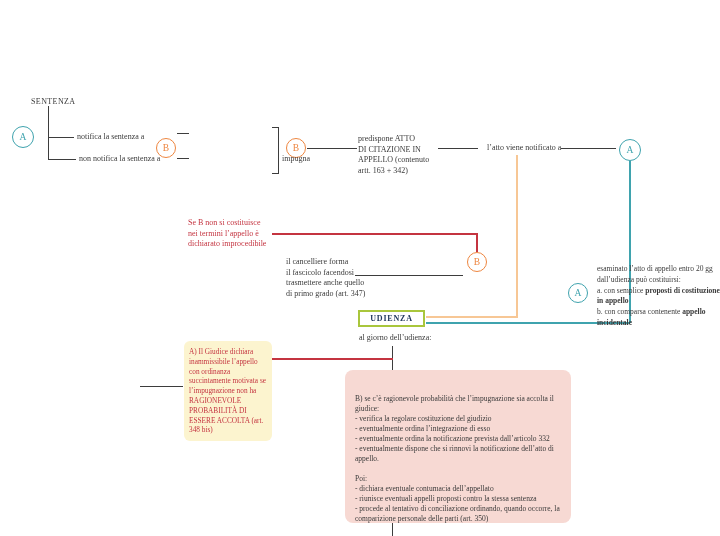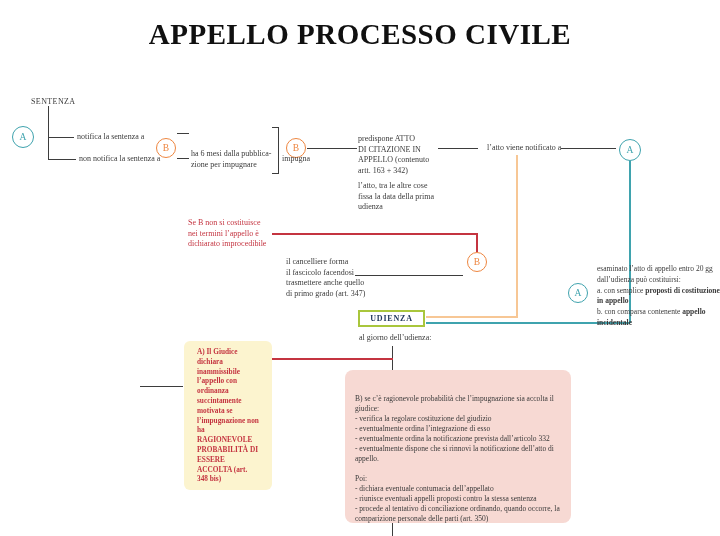--- a/index.html
+++ b/index.html
@@ -39,74 +39,68 @@
   }
   .circle.a{width:22px;height:22px;border:1.3px solid var(--teal);color:var(--teal);}
   .circle.b{width:20px;height:20px;border:1.3px solid var(--orange);color:var(--orange);}
   .udienza-box{
     position:absolute;left:358px;top:310px;width:67px;height:17px;box-sizing:border-box;
     border:2px solid var(--green);background:#fff;display:flex;align-items:center;justify-content:center;
     font-size:8px;letter-spacing:0.8px;color:var(--navy);font-weight:600;
   }
   .yellow-box{
     position:absolute;left:184px;top:341px;width:88px;min-height:90px;box-sizing:border-box;
-    background:var(--yellow);border-radius:6px;padding:6px 13px;
-    color:var(--red);font-weight:bold;font-size:7.3px;line-height:9.8px;
+    background:var(--yellow);border-radius:6px;padding:6px 5px;
+    color:var(--red);font-weight:normal;font-size:7.3px;line-height:9.8px;
   }
   .pink-box{
     position:absolute;left:345px;top:370px;width:226px;height:153px;box-sizing:border-box;
     background:var(--pink);border-radius:8px;padding:24px 10px;
     font-size:7.5px;line-height:10px;white-space:pre-line;overflow:hidden;
   }
   .rich{white-space:pre-line;}
   .rich b{font-weight:bold;}
 </style>
 </head>
 <body>
 
 <div class="canvas">
 
-  <h1 class="title">APPELLO PROCESSO CIVILE</h1>
 
   <div class="txt caps" style="left:31px;top:97px">SENTENZA</div>
   <div class="ln v" style="left:48px;top:106px;height:54px"></div>
   <div class="ln h" style="left:48px;top:137px;width:26px"></div>
   <div class="ln h" style="left:48px;top:159px;width:28px"></div>
   <div class="txt" style="left:77px;top:132px">notifica la sentenza  a</div>
   <div class="txt" style="left:79px;top:154px">non notifica la sentenza a</div>
 
   <div class="circle a" style="left:12px;top:126px">
     <span>A</span>
   </div>
 
   <div class="circle b" style="left:156px;top:138px">
     <span>B</span>
   </div>
   <div class="ln h" style="left:177px;top:133px;width:12px"></div>
   <div class="ln h" style="left:177px;top:158px;width:12px"></div>
-  <div class="txt" style="left:191px;top:149px">ha 6 mesi dalla pubblica-
-zione per impugnare</div>
 
   <div class="ln v" style="left:278px;top:127px;height:47px"></div>
   <div class="ln h" style="left:272px;top:127px;width:7px"></div>
   <div class="ln h" style="left:272px;top:173px;width:7px"></div>
 
   <div class="circle b" style="left:286px;top:138px">
     <span>B</span>
   </div>
   <div class="txt" style="left:278px;top:154px;width:36px;text-align:center">impugna</div>
   <div class="ln h" style="left:307px;top:148px;width:50px"></div>
 
   <div class="txt" style="left:358px;top:134px">predispone ATTO
 DI CITAZIONE IN
 APPELLO (contenuto
 artt. 163 + 342)</div>
-  <div class="txt" style="left:358px;top:181px">l’atto, tra le altre cose
-fissa la data della prima
-udienza</div>
   <div class="ln h" style="left:438px;top:148px;width:40px"></div>
   <div class="txt" style="left:487px;top:143px">l’atto viene notificato a</div>
   <div class="ln h" style="left:561px;top:148px;width:55px"></div>
   <div class="circle a" style="left:619px;top:139px">
     <span>A</span>
   </div>
 
   <div class="ln orange" style="left:516px;top:155px;width:2px;height:163px"></div>
   <div class="ln orange" style="left:426px;top:316px;width:91px;height:2px"></div>
 

